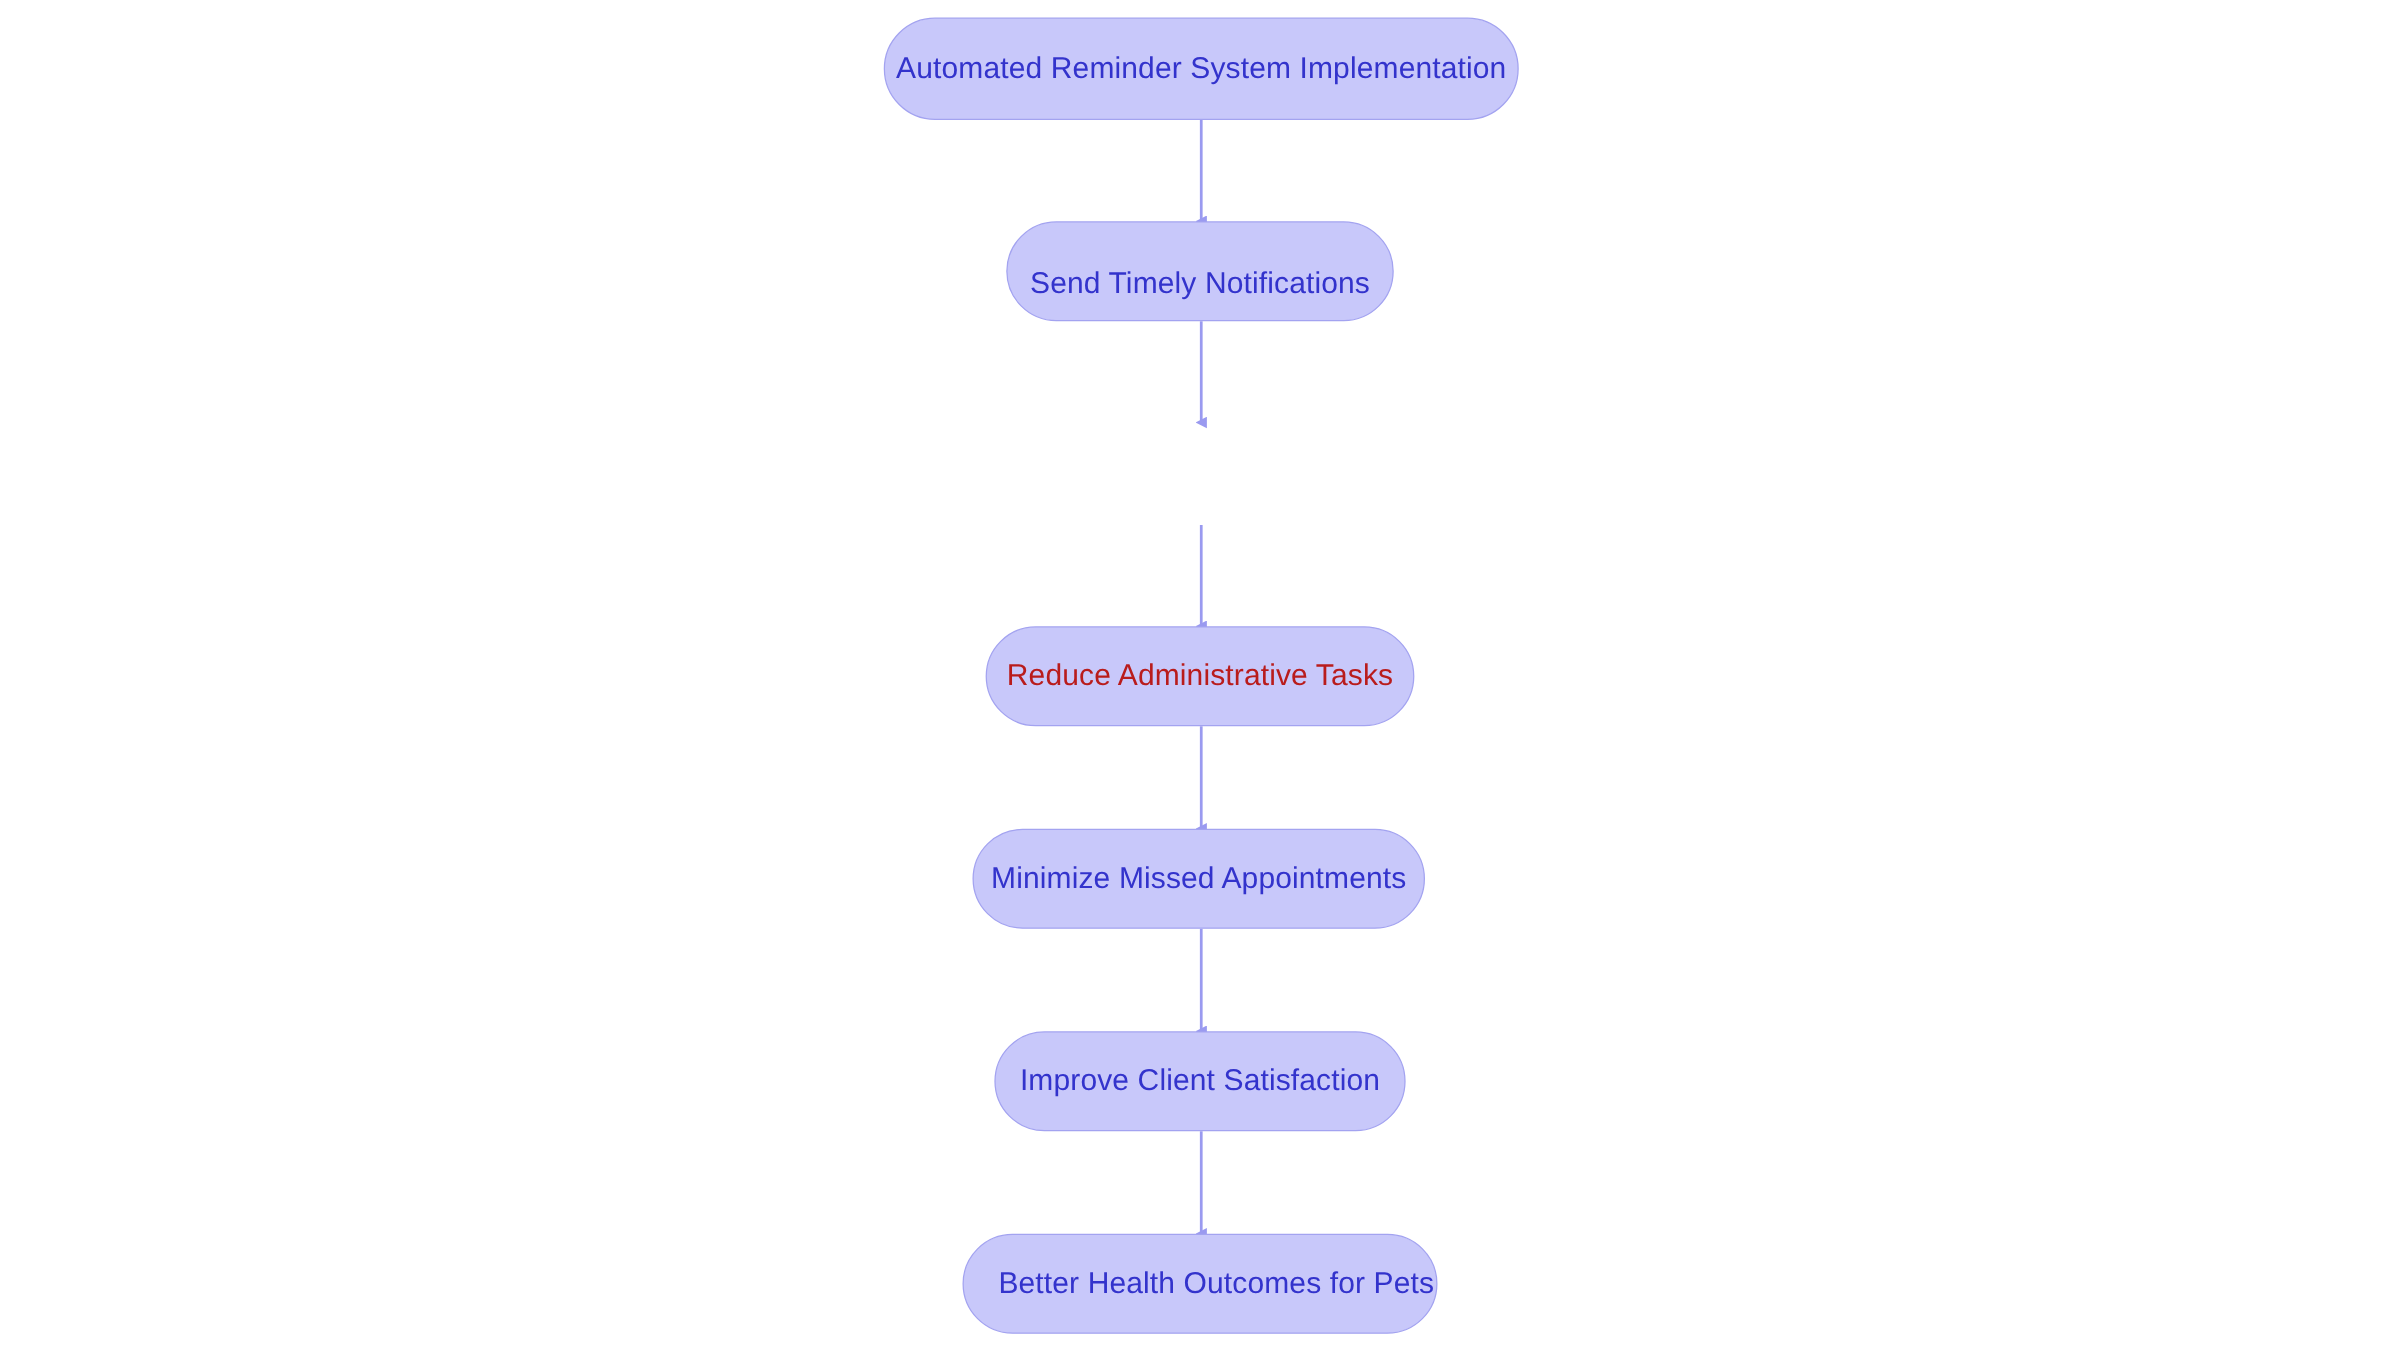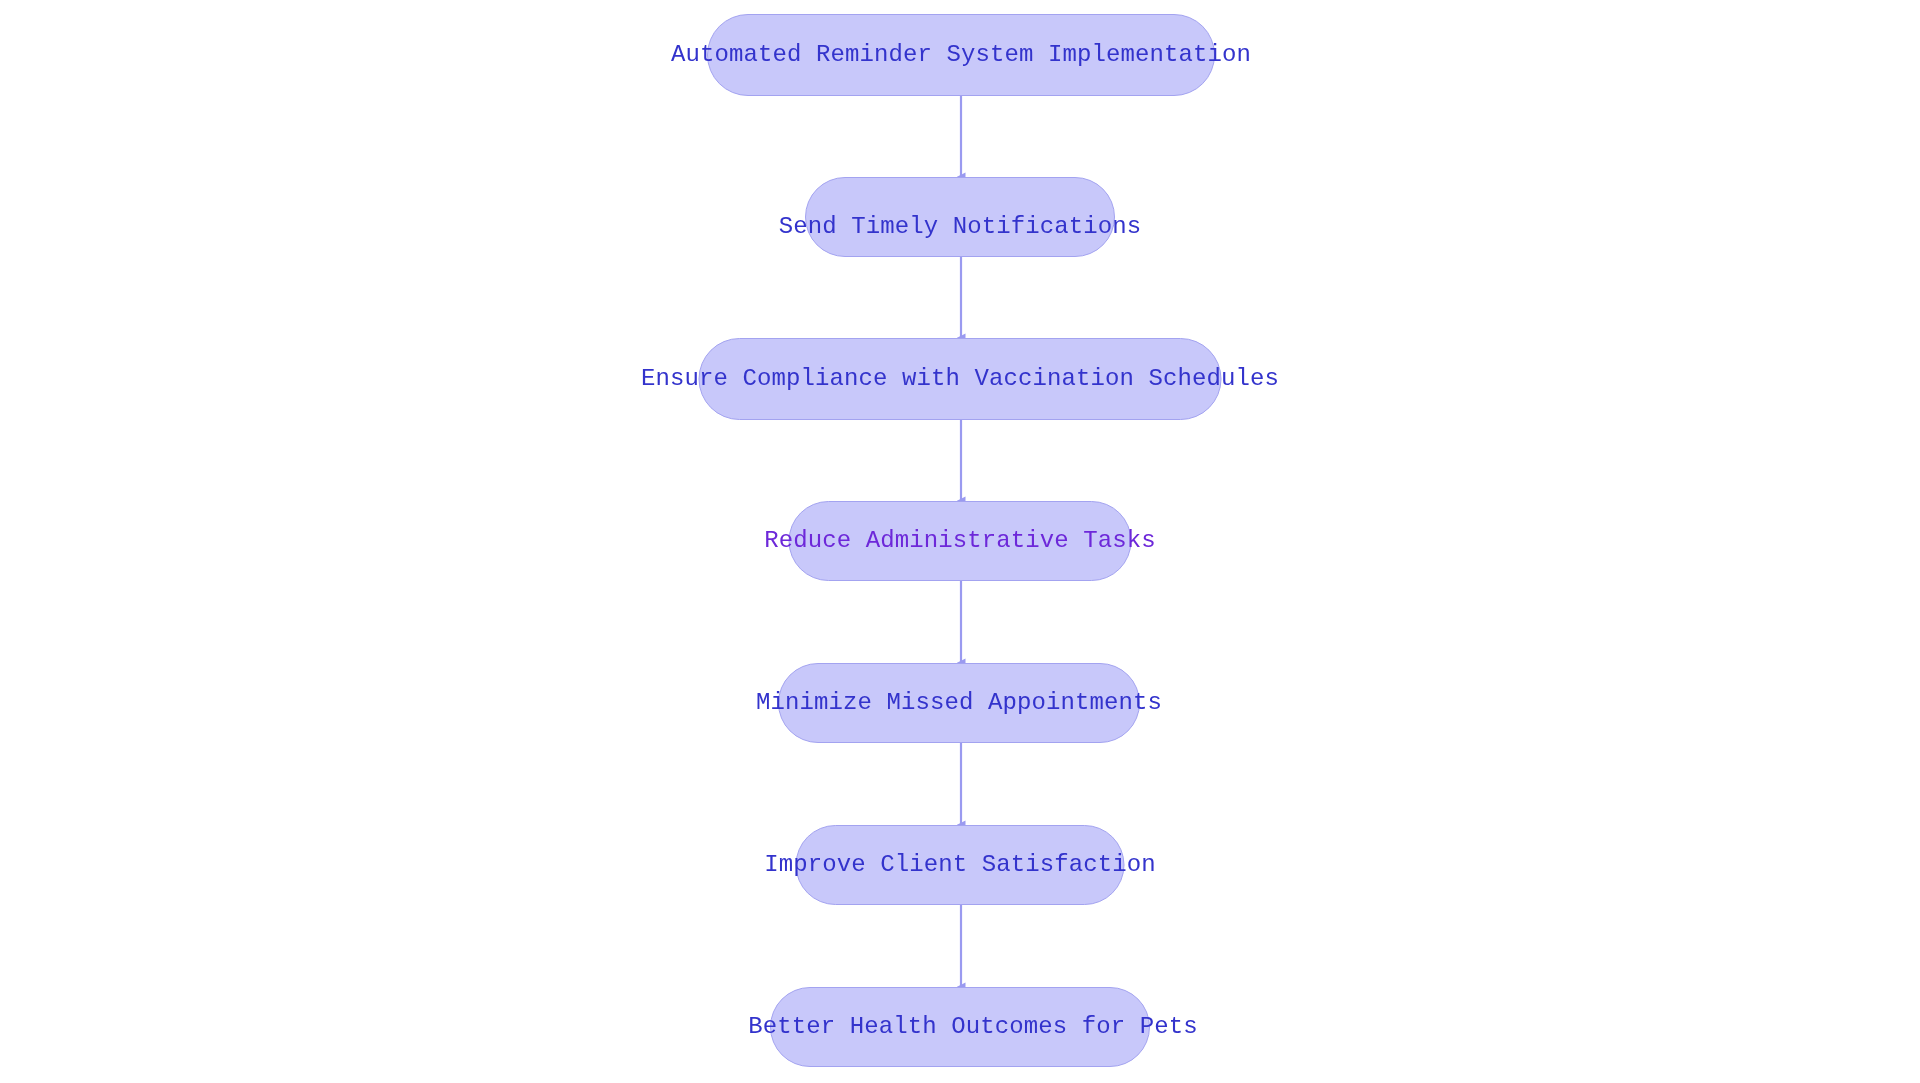--- a/index.html
+++ b/index.html
@@ -34,21 +34,20 @@
   }
 
   
   #node-layer {
     position: absolute;
     left: 0;
     top: 0;
     width: 1920px;
     height: 943px;
     z-index: 2;
-    font-family: Liberation Mono, monospace;
   }
 
   .flow-node {
     position: absolute;
     box-sizing: border-box;
     display: flex;
     align-items: center;
     justify-content: center;
     background: #c8c8fa;
     border: 1.6px solid #a3a3f0;
@@ -90,25 +89,22 @@
       </g>
   </svg>
 
   <div id="node-layer">
       <div class="flow-node" style="left: 961px; top: 14px; width: 508px; height: 82px; background: rgb(200, 200, 250); border-color: rgb(163, 163, 240);">
         <span class="flow-node-label" style="color: rgb(51, 51, 204);">Automated Reminder System Implementation</span>
       </div>
       <div class="flow-node" style="left: 960px; top: 177px; width: 310px; height: 80px; background: rgb(200, 200, 250); border-color: rgb(163, 163, 240);">
         <span class="flow-node-label" style="color: rgb(51, 51, 204); margin-top: 19px;">Send Timely Notifications</span>
       </div>
-      <div class="flow-node" style="left: 960px; top: 338px; width: 523px; height: 82px; background: rgb(200, 200, 250); border-color: rgb(163, 163, 240);">
-        <span class="flow-node-label" style="color: rgb(51, 51, 204);">Ensure Compliance with Vaccination Schedules</span>
-      </div>
       <div class="flow-node" style="left: 960px; top: 501px; width: 343px; height: 80px; background: rgb(200, 200, 250); border-color: rgb(163, 163, 240);">
-        <span class="flow-node-label" style="color: #6d28d9;">Reduce Administrative Tasks</span>
+        <span class="flow-node-label" style="color: #b91c1c;">Reduce Administrative Tasks</span>
       </div>
       <div class="flow-node" style="left: 960px; top: 825px; width: 329px; height: 80px; background: rgb(200, 200, 250); border-color: rgb(163, 163, 240);">
         <span class="flow-node-label" style="color: rgb(51, 51, 204);">Improve Client Satisfaction</span>
       </div>
       <div class="flow-node" style="left: 959px; top: 663px; width: 362px; height: 80px; background: rgb(200, 200, 250); border-color: rgb(163, 163, 240);">
         <span class="flow-node-label" style="color: rgb(51, 51, 204);">Minimize Missed Appointments</span>
       </div>
       <div class="flow-node" style="left: 960px; top: 987px; width: 380px; height: 80px; background: rgb(200, 200, 250); border-color: rgb(163, 163, 240);">
         <span class="flow-node-label" style="color: rgb(51, 51, 204); margin-left: 26px;">Better Health Outcomes for Pets</span>
       </div>

